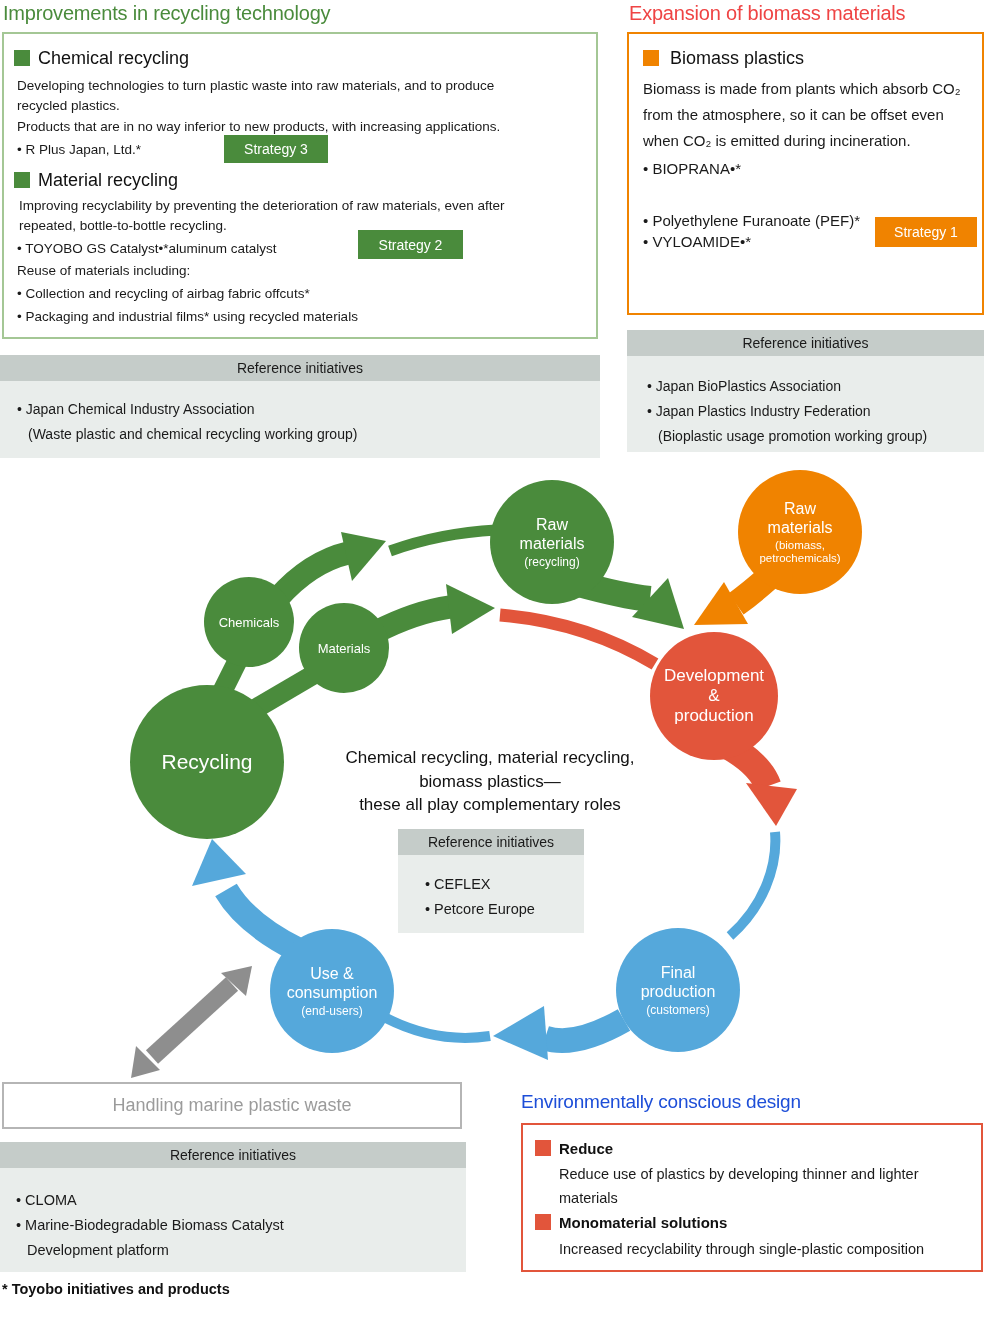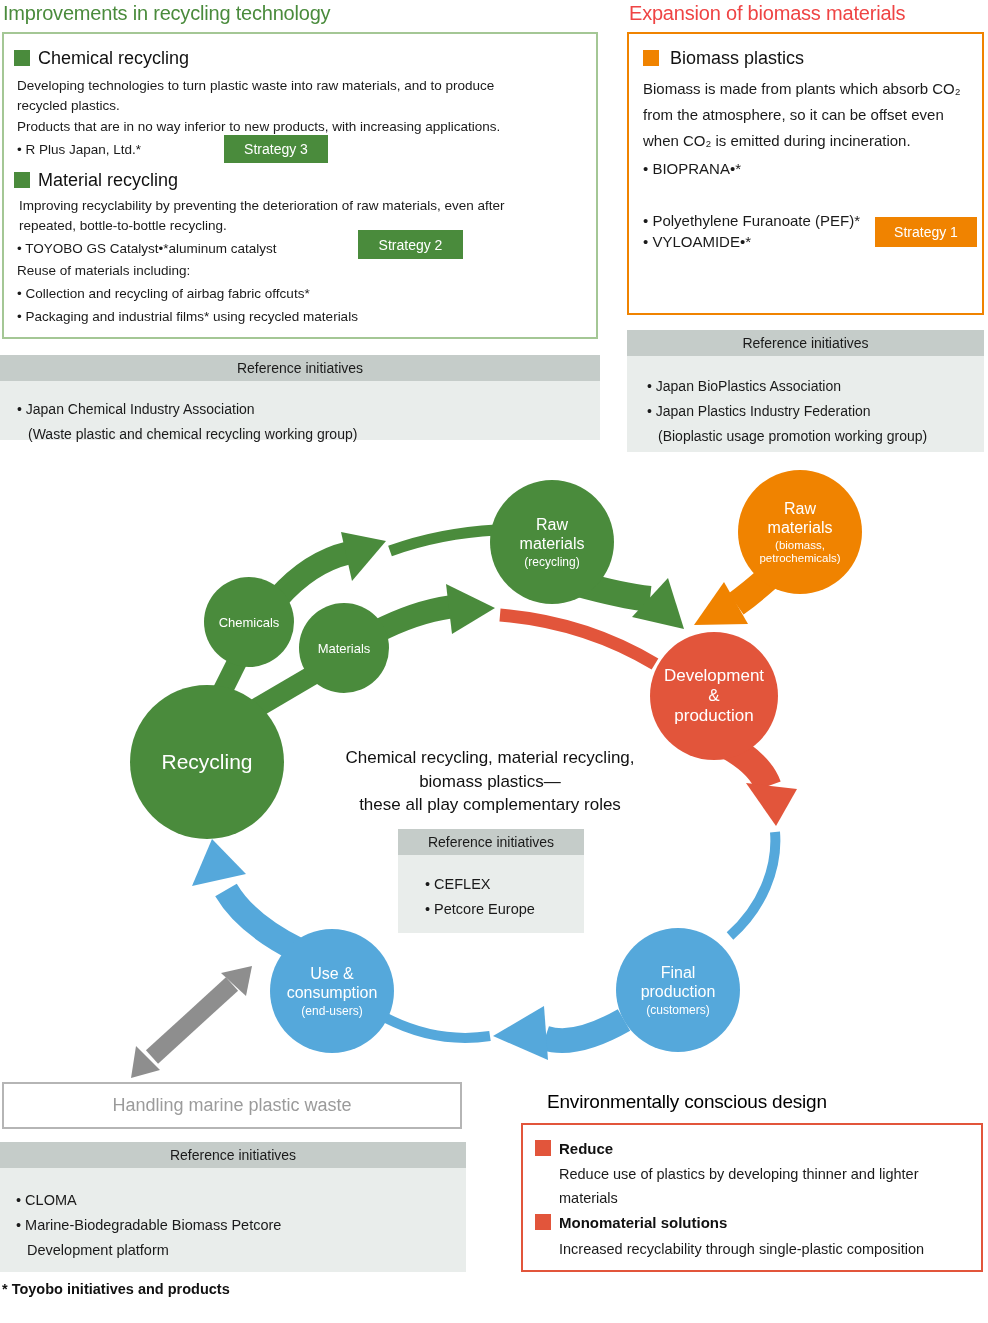--- a/index.html
+++ b/index.html
@@ -2,21 +2,21 @@
 <html><head>
 <meta charset="utf-8">
 <style>
   html,body { margin:0; padding:0; background:#fff; }
   .canvas { position:relative; width:988px; height:1323px; background:#fff;
             font-family:"Liberation Sans", sans-serif; color:#1a1a1a; overflow:hidden; }
   svg.arrows { position:absolute; left:0; top:0; z-index:1; pointer-events:none; }
   .sec-title { position:absolute; z-index:2; font-size:20px; letter-spacing:-0.2px; }
   .green-t { color:#4a8b3c; }
   .orange-t { color:#ef4444; }
-  .red-t { color:#000000;margin-left:26px; }
+  .red-t { color:#1d4ed8; }
   .box { position:absolute; z-index:2; background:#fff; box-sizing:border-box; }
   .green-box { border:2px solid #a4c795; }
   .orange-box { border:2px solid #f08300; }
   .eco-box { border:2px solid #e2553b; }
   .marine-box { border:2px solid #b5b5b5; display:flex; align-items:center; justify-content:center; }
   .marine-label { color:#9b9b9b; font-size:18px; }
   .sq { position:absolute; width:16px; height:16px; }
   .green-bg { background:#4a8b3c; }
   .orange-bg { background:#f08300; }
   .red-bg { background:#e2553b; }
@@ -90,21 +90,21 @@
     <div class="body-s" style="left:15px; top:162px; width:535px;">Improving recyclability by preventing the deterioration of raw materials, even after repeated, bottle-to-bottle recycling.</div>
     <div class="body-s" style="left:13px; top:205px;">• TOYOBO GS Catalyst•*aluminum catalyst</div>
     <div class="strategy green-bg" style="left:354px; top:196px; width:105px; height:29px;">Strategy 2</div>
     <div class="body-s" style="left:13px; top:227px;">Reuse of materials including:</div>
     <div class="body-s" style="left:13px; top:250px;">• Collection and recycling of airbag fabric offcuts*</div>
     <div class="body-s" style="left:13px; top:273px;">• Packaging and industrial films* using recycled materials</div>
   </div>
 
   <div class="ref" style="left:0; top:355px; width:600px;">
     <div class="ref-head">Reference initiatives</div>
-    <div class="ref-body" style="height:59px; padding:16px 0 0 17px;">
+    <div class="ref-body" style="height:77px; padding:16px 0 0 17px;">
       <div>• Japan Chemical Industry Association</div>
       <div class="ind">(Waste plastic and chemical recycling working group)</div>
     </div>
   </div>
 
   <div class="sec-title orange-t" style="left:629px; top:2px;">Expansion of biomass materials</div>
 
   <div class="box orange-box" style="left:627px; top:32px; width:357px; height:283px;">
     <span class="sq orange-bg" style="left:14px; top:16px;"></span>
     <div class="hrow" style="left:41px; top:14px;">Biomass plastics</div>
@@ -173,21 +173,21 @@
   </div>
 
   <div class="box marine-box" style="left:2px; top:1082px; width:460px; height:47px;">
     <div class="marine-label">Handling marine plastic waste</div>
   </div>
 
   <div class="ref" style="left:0; top:1142px; width:466px;">
     <div class="ref-head">Reference initiatives</div>
     <div class="ref-body" style="height:104px; padding:20px 0 0 16px; font-size:14.5px;">
       <div>• CLOMA</div>
-      <div>• Marine-Biodegradable Biomass Petcore</div>
+      <div>• Marine-Biodegradable Biomass Catalyst</div>
       <div class="ind">Development platform</div>
     </div>
   </div>
 
   <div class="sec-title red-t" style="left:521px; top:1091px; font-size:19px;">Environmentally conscious design</div>
 
   <div class="box eco-box" style="left:521px; top:1123px; width:462px; height:149px;">
     <span class="sq red-bg" style="left:12px; top:15px;"></span>
     <div class="eco-h" style="left:36px; top:15px;">Reduce</div>
     <div class="eco-b" style="left:36px; top:37px; width:410px;">Reduce use of plastics by developing thinner and lighter materials</div>

